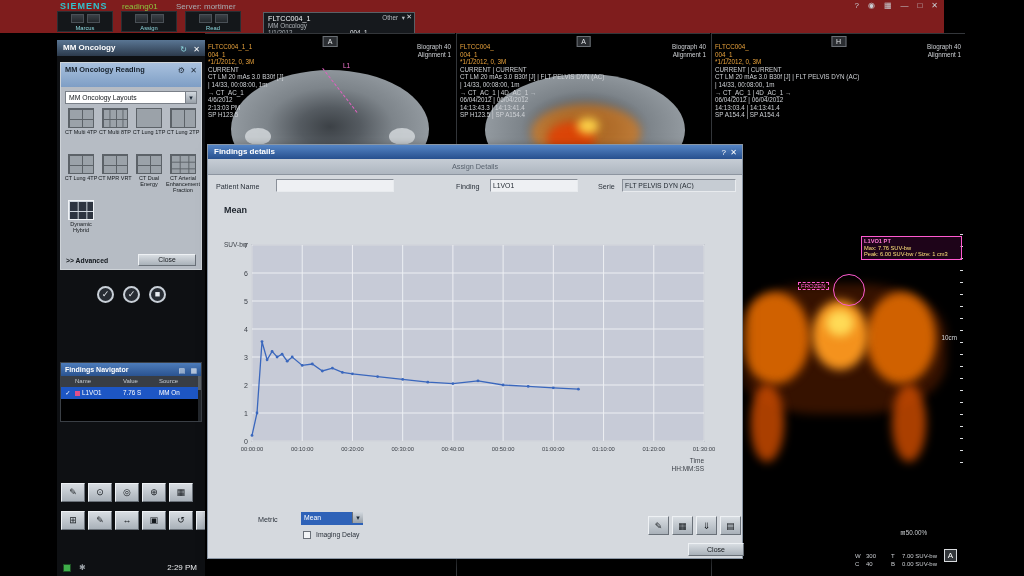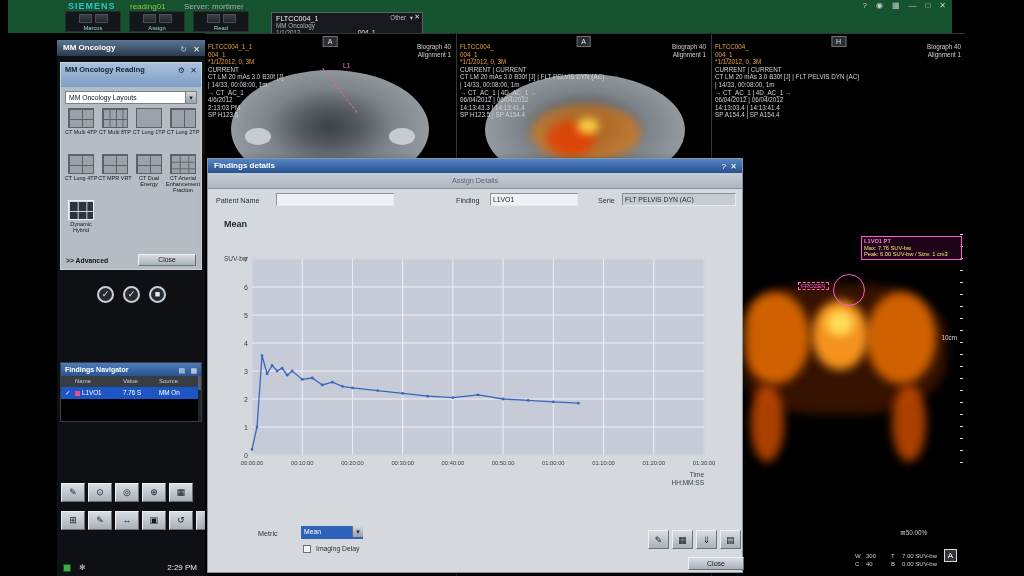--- a/index.html
+++ b/index.html
@@ -1,21 +1,21 @@
 <!DOCTYPE html>
 <html><head>
 <meta charset="utf-8">
 <style>
   * { margin:0; padding:0; box-sizing:border-box; }
   html,body { width:1024px; height:576px; background:#000; overflow:hidden;
               font-family:"Liberation Sans", sans-serif; }
   .screen { position:relative; width:1024px; height:576px; background:#000; }
 
   
-  .topbar { position:absolute; left:8px; top:0; width:944px; height:33px; background:#14532d; }
+  .topbar { position:absolute; left:0; top:0; width:944px; height:33px; background:#7f1d1d; }
   .brand { position:absolute; left:60px; top:1px; color:#2fc2cc; font-size:9px; font-weight:bold; letter-spacing:1px; }
   .userlbl { position:absolute; left:122px; top:2px; color:#8cc63f; font-size:8px;text-align:right; }
   .srvlbl { position:absolute; left:176px; top:2px; color:#a8adb2; font-size:8px; }
   .winicons { position:absolute; right:6px; top:1px; display:flex; gap:9px; color:#c9ced3; font-size:8px; }
   .winicons span { cursor:default; }
   .toolgroups { position:absolute; left:57px; top:11px; display:flex; gap:8px; }
   .tgroup { width:56px; height:21px; position:relative; background:#14171a; border:1px solid #2a2e33; }
   .tgroup .ticons { display:flex; gap:3px; justify-content:center; padding-top:2px; }
   .tgroup .ticons i { width:13px; height:9px; background:linear-gradient(#3a4046,#23272b); border:1px solid #4a5056; }
   .tgroup .tlbl { position:absolute; bottom:0; width:100%; text-align:center; font-size:5.8px; color:#8fd9df; }
@@ -122,21 +122,21 @@
   .zoomlbl { position:absolute; right:38px; bottom:40px; color:#c9ccd0; font-size:6.3px; }
   .wc { position:absolute; right:28px; bottom:8px; display:grid; grid-template-columns:8px 22px 8px auto;
         column-gap:3px; color:#c9ccd0; font-size:6px; line-height:7.5px; text-align:left; }
   .abox { position:absolute; right:8px; bottom:14px; width:13px; height:13px; background:#33373b;
           border:1px solid #d8dbde; color:#fff; font-size:8px; line-height:11px; text-align:center; }
   .dashline { position:absolute; left:118px; top:34px; width:56px; border-top:1px dashed #e060c0;
               transform:rotate(52deg); transform-origin:left top; z-index:3; }
   .marker { position:absolute; left:138px; top:28px; color:#ff7ad8; font-size:6.5px; z-index:3; }
 
   
-  .dialog { position:absolute; left:207px; top:158px; width:536px; height:415px; background:#d5d9de;
+  .dialog { position:absolute; left:207px; top:144px; width:536px; height:415px; background:#d5d9de;
             border:1px solid #8a96a4; box-shadow:3px 4px 10px rgba(0,0,0,.6); z-index:10; }
   .dlg-title { position:absolute; left:0; top:0; width:100%; height:14px;
                background:linear-gradient(#5585c5,#27508e); color:#fff; font-size:8px; font-weight:bold;
                line-height:14px; padding-left:6px; }
   .dlg-title .ic { position:absolute; top:1px; font-size:8px; font-weight:normal; }
   .dlg-tabs { position:absolute; left:0; top:14px; width:100%; height:16px; display:flex;
               background:linear-gradient(#c6cdd5,#aeb6c0); border-bottom:1px solid #8d95a0; }
   .dlg-tab { flex:1; text-align:center; font-size:7.3px; line-height:15px; color:#59636f; }
   .dlg-tab.active { color:#1b5fc0; font-weight:bold; background:linear-gradient(#e3e7eb,#d5d9de);
                     border-left:1px solid #98a0aa; border-right:1px solid #98a0aa; }

